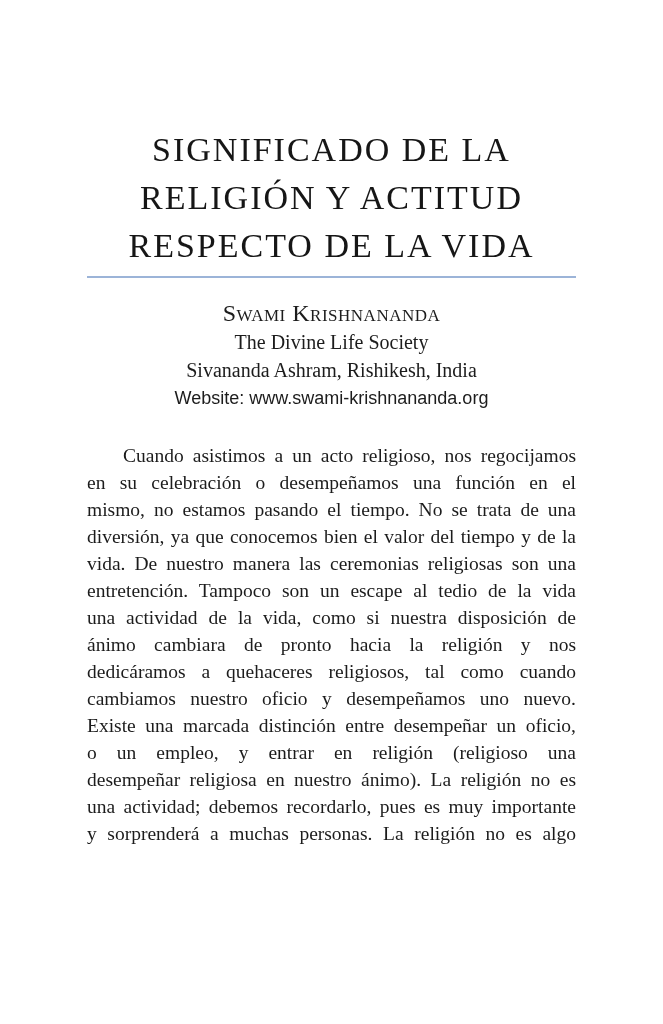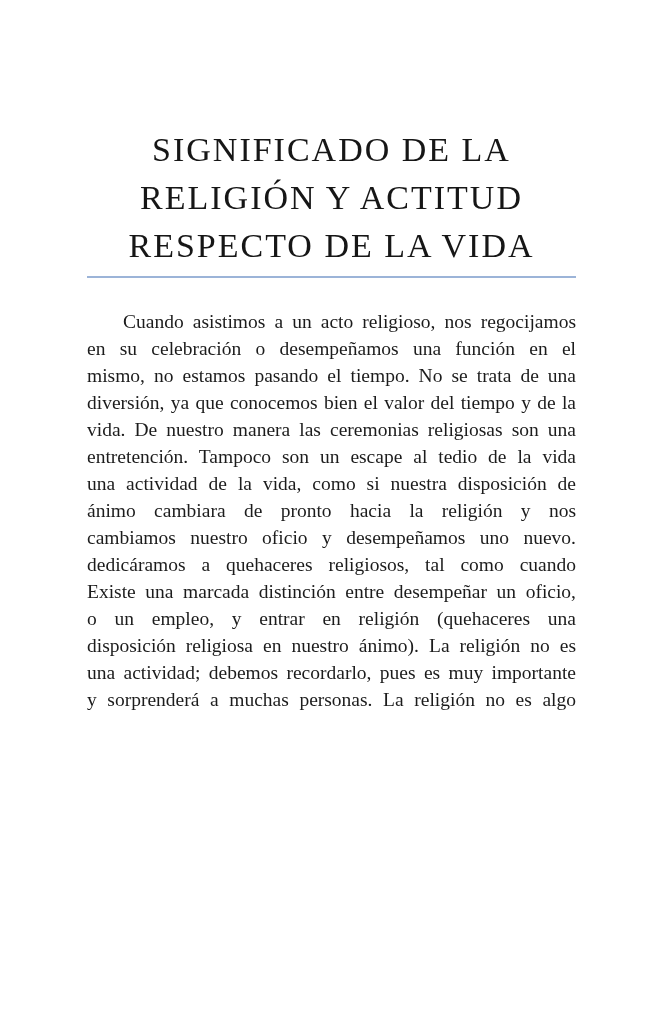--- a/index.html
+++ b/index.html
@@ -79,32 +79,38 @@
 <div class="page">
 
   <h1 class="title">
     <span class="title-line">SIGNIFICADO DE LA</span>
     <span class="title-line">RELIGIÓN Y ACTITUD</span>
     <span class="title-line">RESPECTO DE LA VIDA</span>
   </h1>
 
   <div class="rule"></div>
 
+  <div class="byline">
+    <div class="author">Swami Krishnananda</div>
+    <div class="org">The Divine Life Society</div>
+    <div class="loc">Sivananda Ashram, Rishikesh, India</div>
+    <div class="website">Website: www.swami-krishnananda.org</div>
+  </div>
 
   <div class="body-text">
     <div class="line first">Cuando asistimos a un acto religioso, nos regocijamos</div>
     <div class="line">en su celebración o desempeñamos una función en el</div>
     <div class="line">mismo, no estamos pasando el tiempo. No se trata de una</div>
     <div class="line">diversión, ya que conocemos bien el valor del tiempo y de la</div>
     <div class="line">vida. De nuestro manera las ceremonias religiosas son una</div>
     <div class="line">entretención. Tampoco son un escape al tedio de la vida</div>
     <div class="line">una actividad de la vida, como si nuestra disposición de</div>
     <div class="line">ánimo cambiara de pronto hacia la religión y nos</div>
+    <div class="line">dedicáramos a quehaceres religiosos, tal como cuando</div>
     <div class="line">cambiamos nuestro oficio y desempeñamos uno nuevo.</div>
-    <div class="line">dedicáramos a quehaceres religiosos, tal como cuando</div>
     <div class="line">Existe una marcada distinción entre desempeñar un oficio,</div>
-    <div class="line">o un empleo, y entrar en religión (quehaceres una</div>
-    <div class="line">disposición religiosa en nuestro ánimo). La religión no es</div>
+    <div class="line">o un empleo, y entrar en religión (religioso una</div>
+    <div class="line">desempeñar religiosa en nuestro ánimo). La religión no es</div>
     <div class="line">una actividad; debemos recordarlo, pues es muy importante</div>
     <div class="line">y sorprenderá a muchas personas. La religión no es algo</div>
   </div>
 
 </div>
 
 </body></html>

